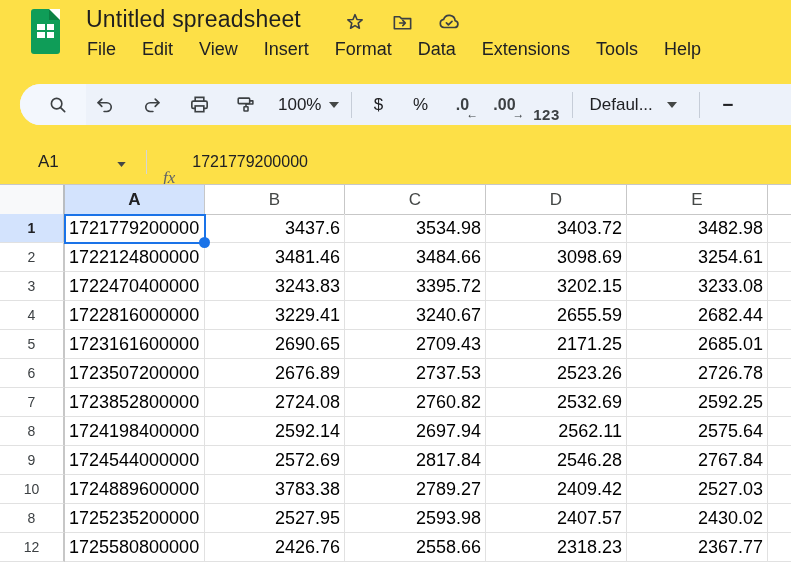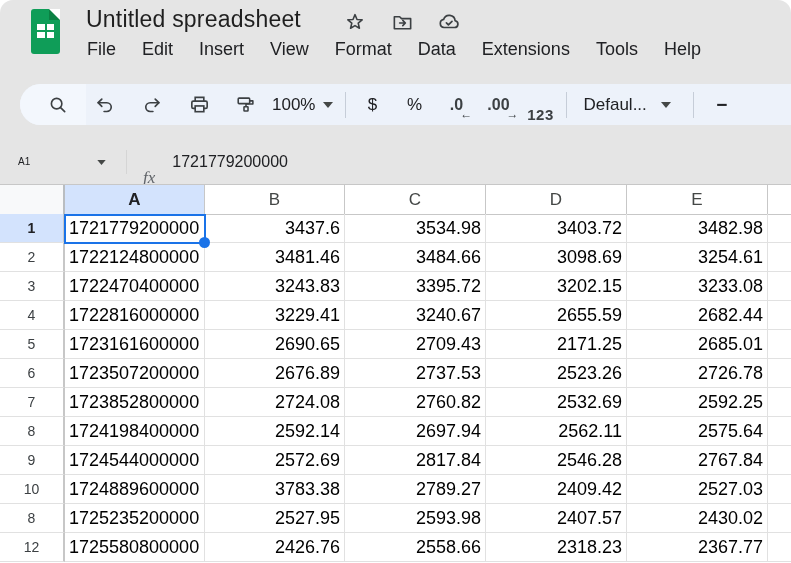--- a/index.html
+++ b/index.html
@@ -1,18 +1,18 @@
 <!DOCTYPE html>
 <html><head>
 <meta charset="utf-8">
 <style>
   * { margin:0; padding:0; box-sizing:border-box; }
   html,body { width:791px; height:563px; background:#fff; overflow:hidden;
               font-family:"Liberation Sans", sans-serif; }
-  #app { position:relative; width:791px; height:563px; background:#e5e5e5;border-radius:13px; }
+  #app { position:relative; width:791px; height:563px; background:#fde047; }
 
   
   .logo { position:absolute; left:31px; top:9px; width:29px; height:45px;
           background:#0f9d58; border-radius:3px; }
   .logo .fold-mask { position:absolute; top:0; right:0; width:11px; height:11px; background:#fff; }
   .logo .fold { position:absolute; top:0; right:0; width:0; height:0;
                 border-bottom:11px solid #0b8043; border-right:11px solid transparent; }
   .logo .table { position:absolute; left:6px; top:15px; width:17px; height:14px;
                  display:grid; grid-template-columns:1fr 1fr; grid-template-rows:1fr 1fr; gap:2px; }
   .logo .table div { background:#fff; }
@@ -39,22 +39,22 @@
   .caret { margin-left:8px; display:flex; align-items:center; }
   .tdivider { width:1px; height:26px; background:#c6cdd8; margin:0 12px; flex:0 0 auto; }
   .numfmt { position:relative; font-size:16px; font-weight:bold; color:#3c4043; }
   .numfmt .mini-arrow { position:absolute; font-weight:normal; font-size:12px; right:-9px; bottom:-7px; }
   .fmt123 { font-size:15px; font-weight:bold; letter-spacing:0.5px;margin-top:20px; }
   .minus-label { font-size:19px; font-weight:bold; color:#202124; }
 
   
   .formula-bar { position:absolute; left:0; top:139px; width:791px; height:45px;
                  display:flex; align-items:center; }
-  .name-box { width:112px; padding-left:18px; font-size:10px; color:#202124;
-              display:flex; align-items:center; }
+  .name-box { width:112px; padding-left:18px; font-size:17px; color:#202124;
+              display:flex; align-items:center;margin-left:20px; }
   .name-box .nb-caret { margin-left:auto; margin-right:6px; }
   .fdivider { width:1px; height:24px; background:#d5d5d5; margin:0 0 0 14px; }
   .fx { font-style:italic; font-family:"Liberation Serif", serif; font-size:17px;
         color:#5f6368; margin-left:16px;margin-top:32px; }
   .formula-value { margin-left:17px; font-size:16px; color:#202124; }
 
   
   .sheet { position:absolute; left:0; top:184px; width:791px; height:379px;
            border-top:1px solid #c7c7c7;
            display:grid; grid-template-columns:65px 140px 140px 141px 141px 141px 1fr;
@@ -112,22 +112,22 @@
       <svg class="ic" width="24" height="24" viewBox="0 0 24 24">
         <path d="M7 17.5 h10.5 a3.4 3.4 0 0 0 .6-6.75 A5.9 5.9 0 0 0 6.6 9.4 a4.1 4.1 0 0 0 .4 8.1 z" fill="none" stroke="#3c4043" stroke-width="1.7" stroke-linejoin="round"></path>
         <path d="M9.4 12.9 l2 2 3.6-3.6" fill="none" stroke="#3c4043" stroke-width="1.7" stroke-linecap="round" stroke-linejoin="round"></path>
       </svg>
     </div>
   </div>
 
   <div class="menubar">
       <div class="menu-item">File</div>
       <div class="menu-item">Edit</div>
+      <div class="menu-item">View</div>
       <div class="menu-item">Insert</div>
-      <div class="menu-item">View</div>
       <div class="menu-item">Format</div>
       <div class="menu-item">Data</div>
       <div class="menu-item">Extensions</div>
       <div class="menu-item">Tools</div>
       <div class="menu-item">Help</div>
     </div>
 
   <div class="toolbar">
     <div class="search-zone"></div>
 
@@ -157,21 +157,21 @@
       </svg>
     </div>
     <div class="ibtn gap19">
       <svg class="ic" width="22" height="22" viewBox="0 0 24 24">
         <rect x="3.5" y="4.5" width="12.5" height="6" rx="1" fill="none" stroke="#3c4043" stroke-width="1.7"></rect>
         <path d="M16 7.5 h3.5 v3.5 h-7.5 v3" fill="none" stroke="#3c4043" stroke-width="1.7" stroke-linejoin="round"></path>
         <rect x="9.8" y="14" width="4.4" height="4.5" rx="0.5" fill="none" stroke="#3c4043" stroke-width="1.7"></rect>
       </svg>
     </div>
 
-    <div class="ibtn" style="margin-left:12px; width:auto">
+    <div class="ibtn" style="margin-left:18px; width:auto">
       <span class="tool-text">100%</span>
       <span class="caret">
         <svg width="10" height="6" viewBox="0 0 10 6">
             <path d="M0 0 h10 L5 6 z" fill="#444746"></path>
           </svg>
       </span>
     </div>
 
     <div class="tdivider"></div>
 

